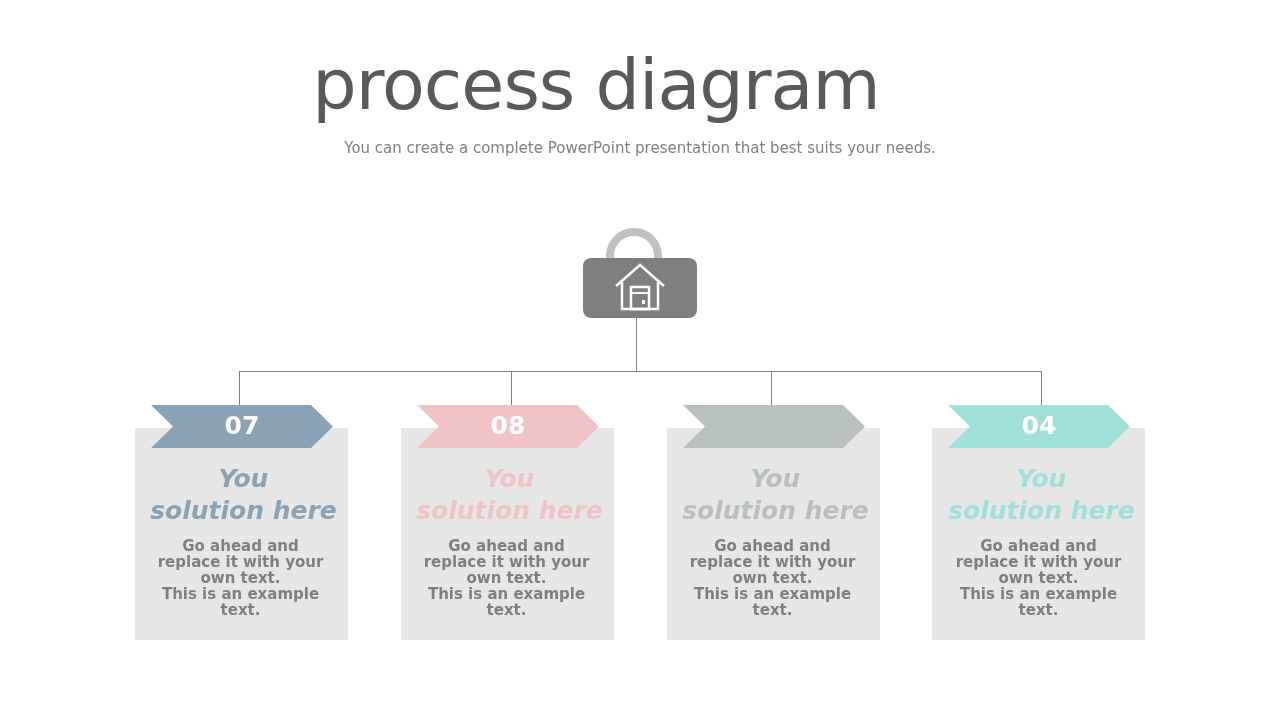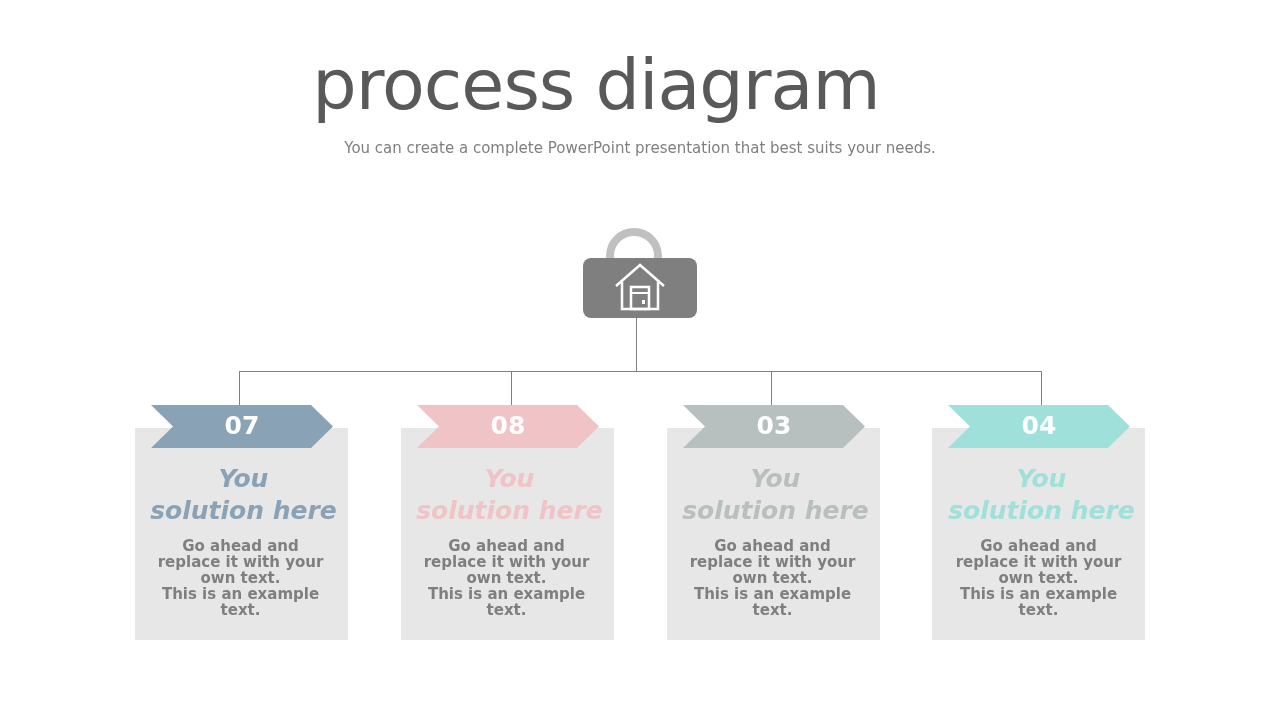--- a/index.html
+++ b/index.html
@@ -75,21 +75,20 @@
 replace it with your
 own text.
 This is an example
 text.</div>
 
 <div class="card" style="left:667px;"></div>
 <div class="tag" style="left:683px;">
   <svg width="182" height="43">
       <polygon points="0,0 160,0 182,21.5 160,43 0,43 22,21.5" style="fill:#b7bfbf"></polygon>
     </svg>
-  <span>03</span>
 </div>
 <div class="heading" style="left:669px; color:#b7bfbf;">
   <div>You</div>
   <div>solution here</div>
 </div>
 <div class="body" style="left:666px;">Go ahead and
 replace it with your
 own text.
 This is an example
 text.</div>

